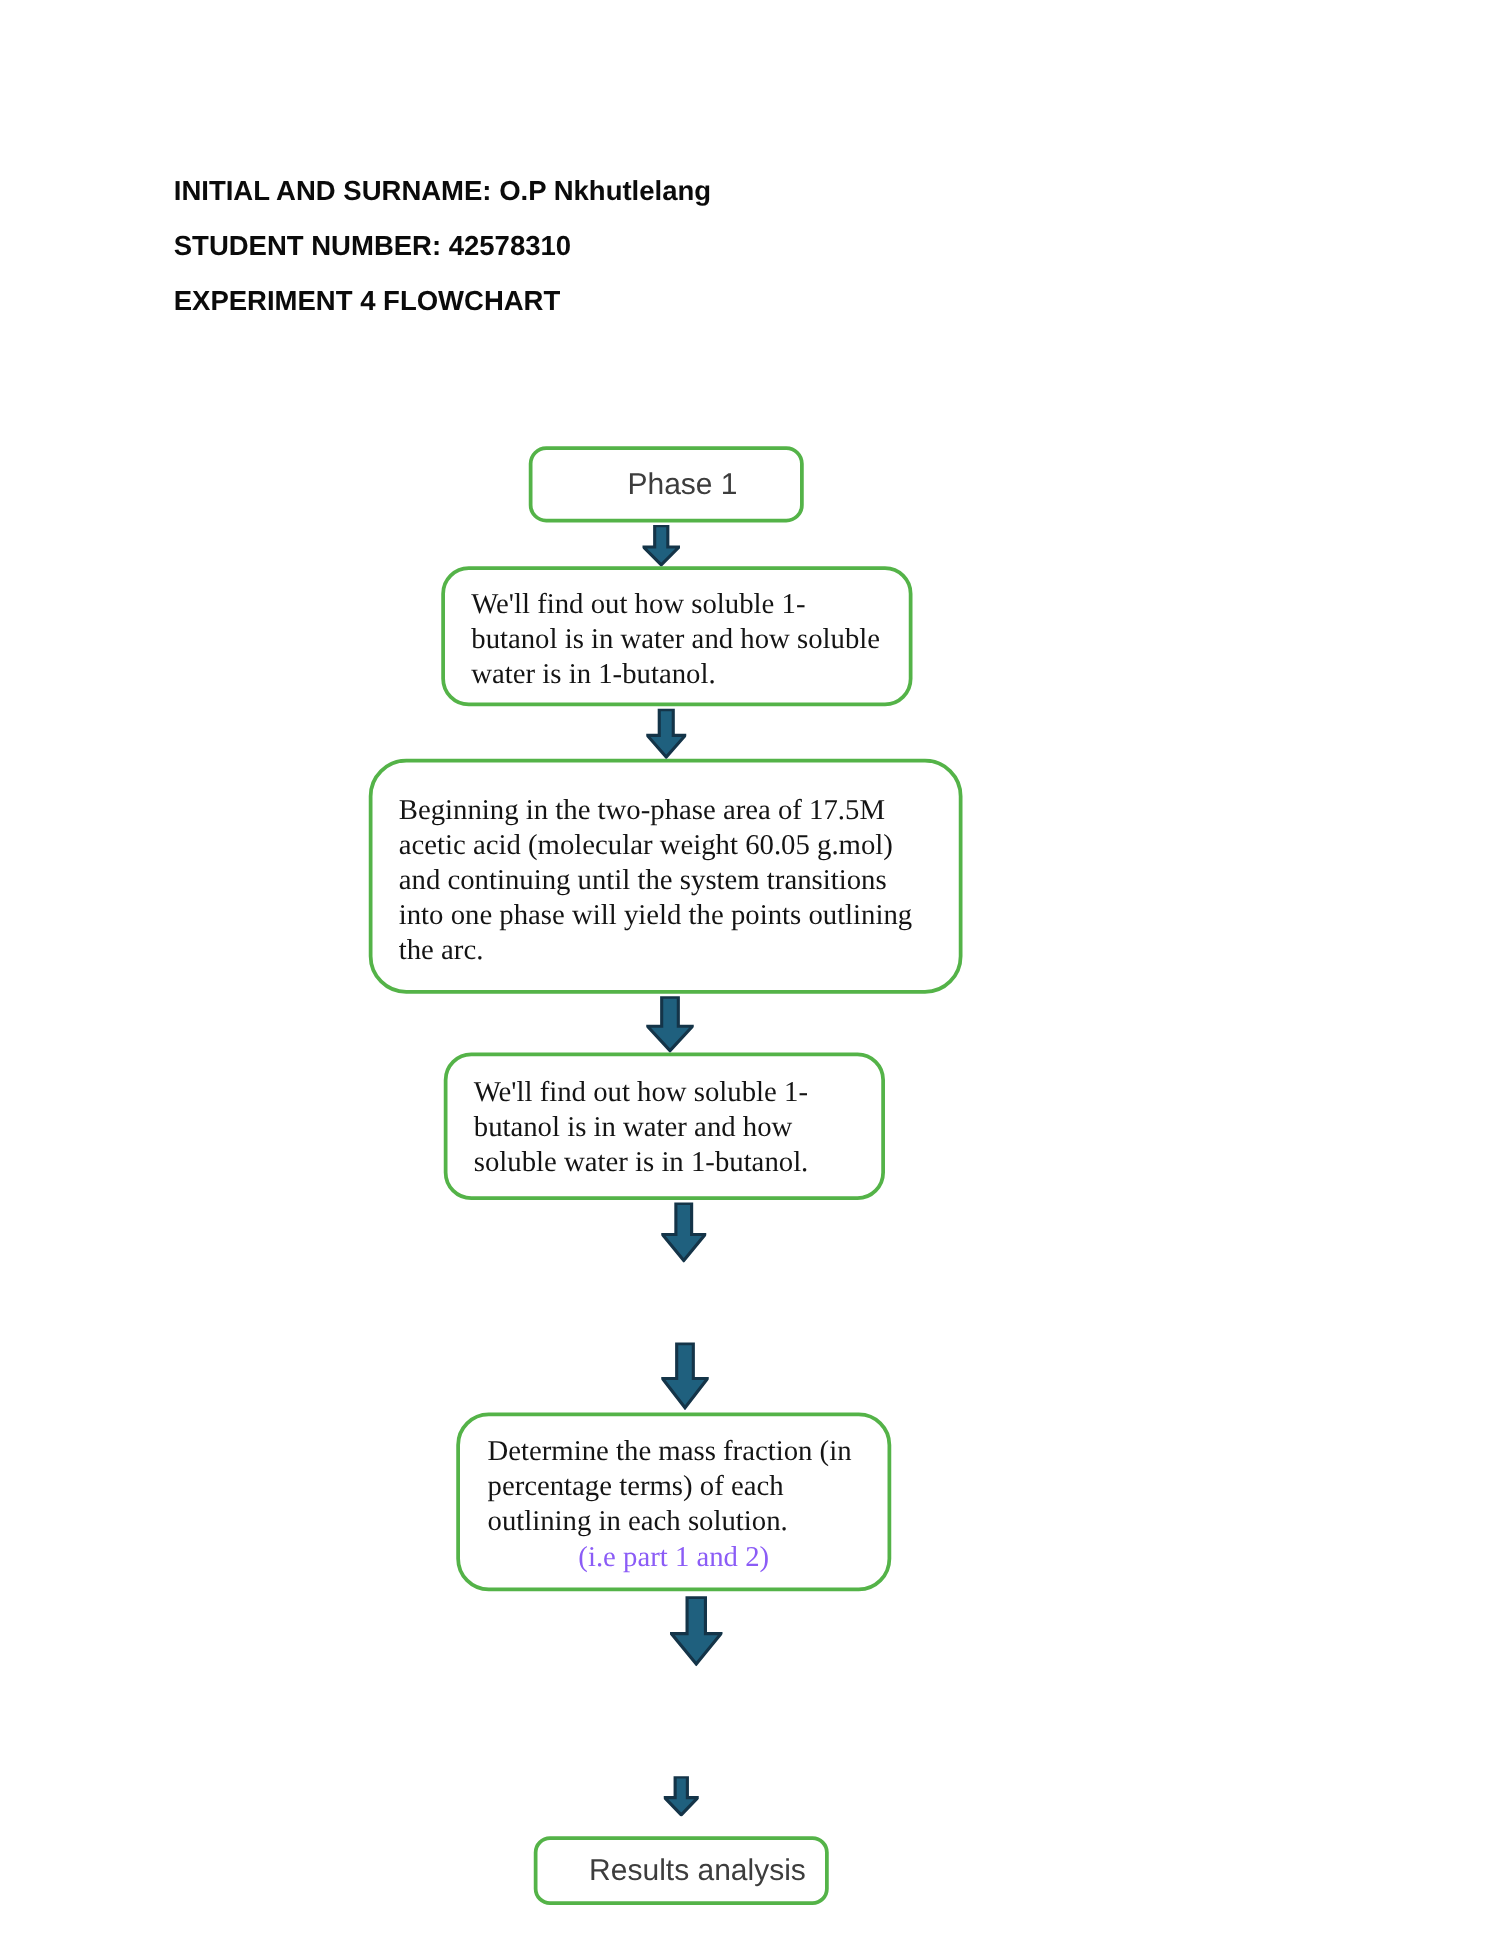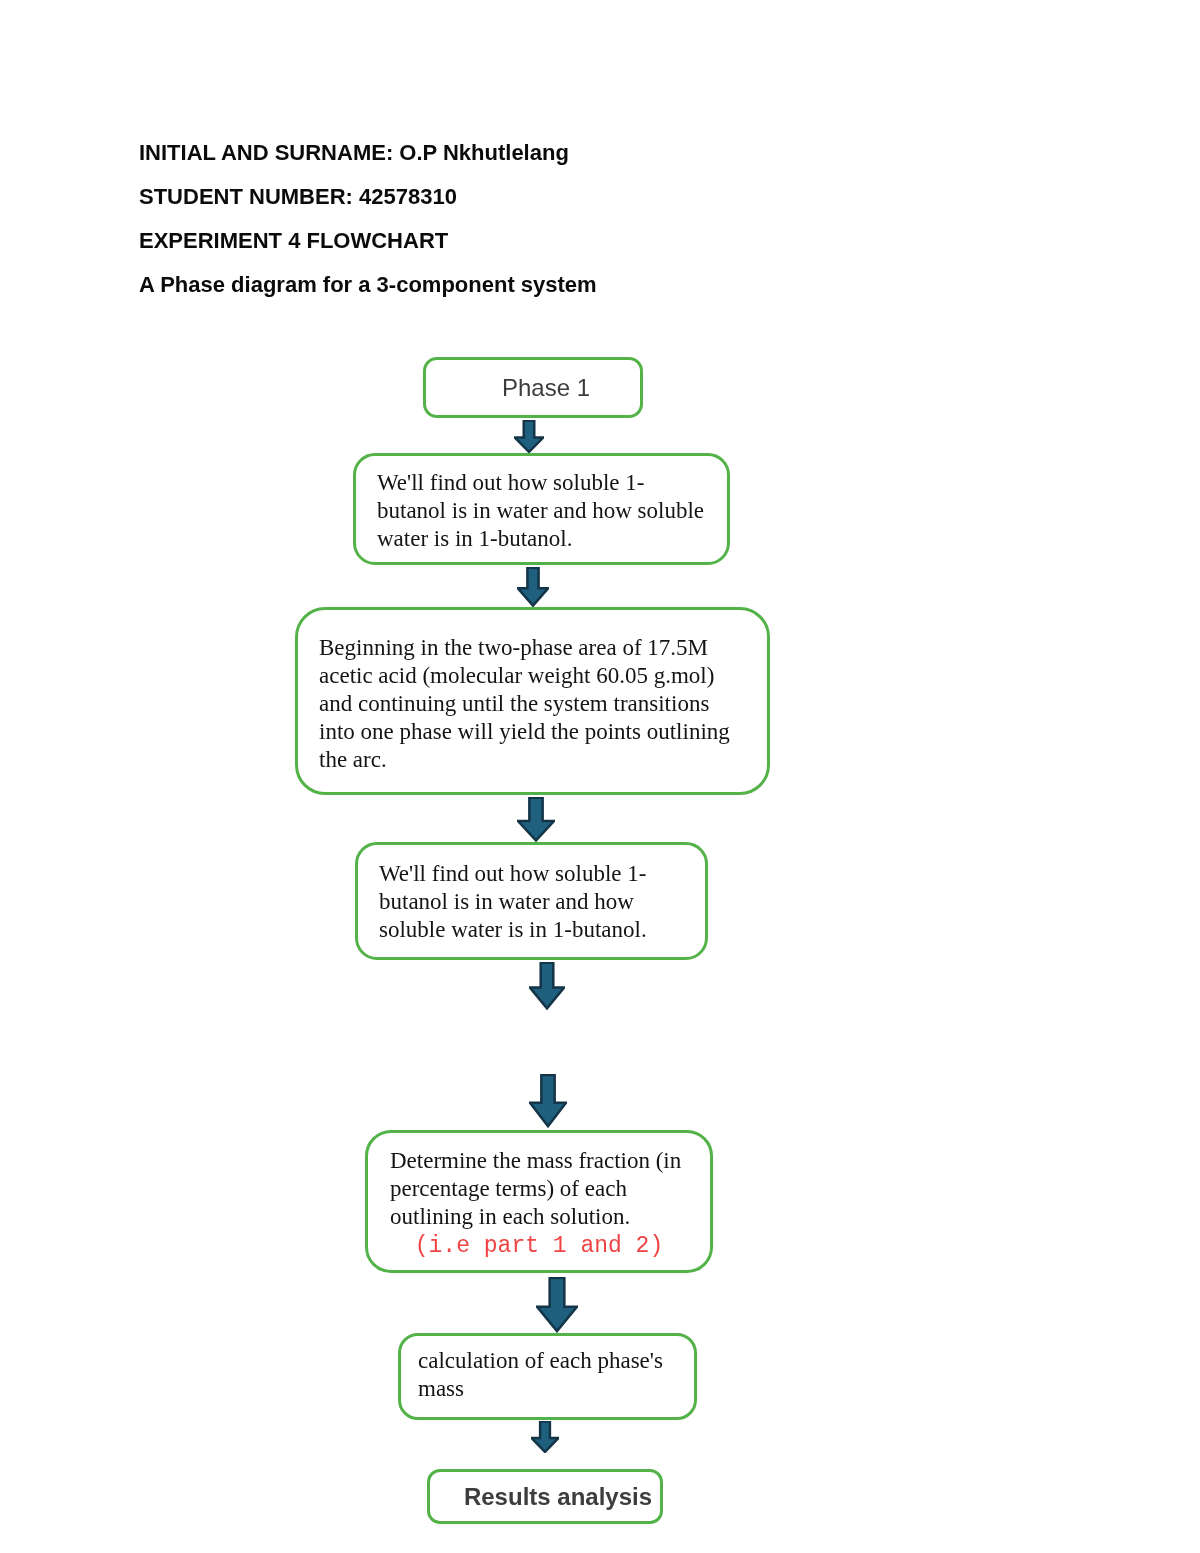--- a/index.html
+++ b/index.html
@@ -48,35 +48,35 @@
   .node-serif {
     font-family: "Liberation Serif", serif;
     font-size: 23px;
     line-height: 28px;
     color: #141414;
   }
   .node-serif .body-text { display: block; }
   .sub-label {
     display: block;
     text-align: center;
-    font-family: Liberation Mono, monospace;
+    font-family: Liberation Serif, serif;
     font-size: 23px;
     line-height: 30px;
-    color: #ef4444;
+    color: #8b5cf6;
   }
 
   
   #node-0 { left: 423px; top: 357px;  width: 220px; height: 61px;  border-radius: 14px; }
   #node-1 { left: 353px; top: 453px;  width: 377px; height: 112px; border-radius: 22px; padding: 13px 21px; }
   #node-2 { left: 295px; top: 607px;  width: 475px; height: 188px; border-radius: 30px; padding: 24px 21px; }
   #node-3 { left: 355px; top: 842px;  width: 353px; height: 118px; border-radius: 22px; padding: 15px 21px; }
   #node-4 { left: 438px; top: 1011px; width: 181px; height: 62px;  border-radius: 14px; }
   #node-5 { left: 365px; top: 1130px; width: 348px; height: 143px; border-radius: 26px; padding: 14px 22px; }
   #node-6 { left: 398px; top: 1333px; width: 299px; height: 87px;  border-radius: 20px; padding: 11px 17px; }
-  #node-7 { left: 427px; top: 1469px; width: 236px; height: 55px;  border-radius: 13px; font-weight: bold; }
+  #node-7 { left: 427px; top: 1469px; width: 236px; height: 55px;  border-radius: 13px; }
 
   
   .arrow { position: absolute; display: block; }
   .arrow polygon {
     fill: var(--arrow-fill, #1f607e);
     stroke: var(--arrow-stroke, #143448);
     stroke-width: 2.5;
     vector-effect: non-scaling-stroke;
     stroke-linejoin: miter;
   }
@@ -90,21 +90,20 @@
 </style>
 </head>
 <body>
 
 <div id="page">
 
   <div class="doc-header">
     <p>INITIAL AND SURNAME: O.P Nkhutlelang</p>
     <p>STUDENT NUMBER: 42578310</p>
     <p>EXPERIMENT 4 FLOWCHART</p>
-    <p>A Phase diagram for a 3-component system</p>
   </div>
 
   <div id="node-0" class="node node-sans">
     <span>Phase 1</span>
   </div>
 
   <div id="node-1" class="node node-serif">
     <span class="body-text">We'll find out how soluble 1-butanol is in water and how soluble water is in 1-butanol.</span>
   </div>
 
@@ -115,23 +114,20 @@
   <div id="node-3" class="node node-serif">
     <span class="body-text">We'll find out how soluble 1-butanol is in water and how soluble water is in 1-butanol.</span>
   </div>
 
 
   <div id="node-5" class="node node-serif">
     <span class="body-text">Determine the mass fraction (in percentage terms) of each outlining in each solution.</span>
     <span class="sub-label">(i.e part 1 and 2)</span>
   </div>
 
-  <div id="node-6" class="node node-serif">
-    <span class="body-text">calculation of each phase's mass</span>
-  </div>
 
   <div id="node-7" class="node node-sans">
     <span>Results analysis</span>
   </div>
 
   <svg id="arrow-0" class="arrow" viewBox="0 0 40 60" preserveAspectRatio="none" aria-hidden="true">
       <polygon points="13,1 27,1 27,32 39,32 20,58 1,32 13,32"></polygon>
     </svg>
   <svg id="arrow-1" class="arrow" viewBox="0 0 40 60" preserveAspectRatio="none" aria-hidden="true">
       <polygon points="13,1 27,1 27,32 39,32 20,58 1,32 13,32"></polygon>

